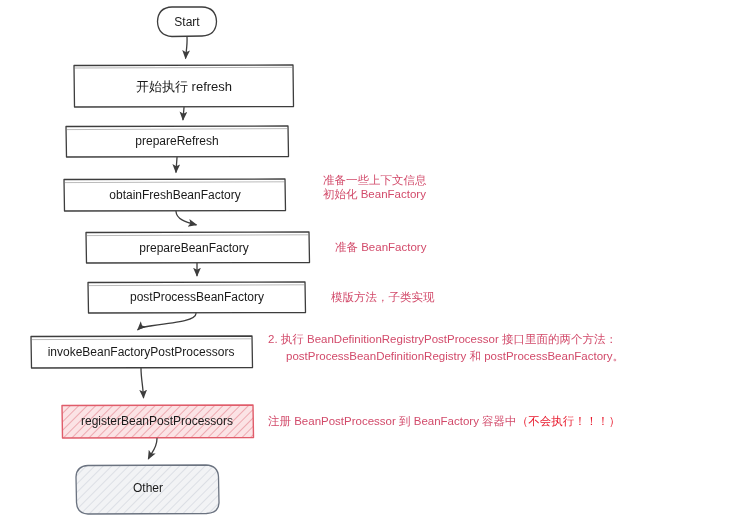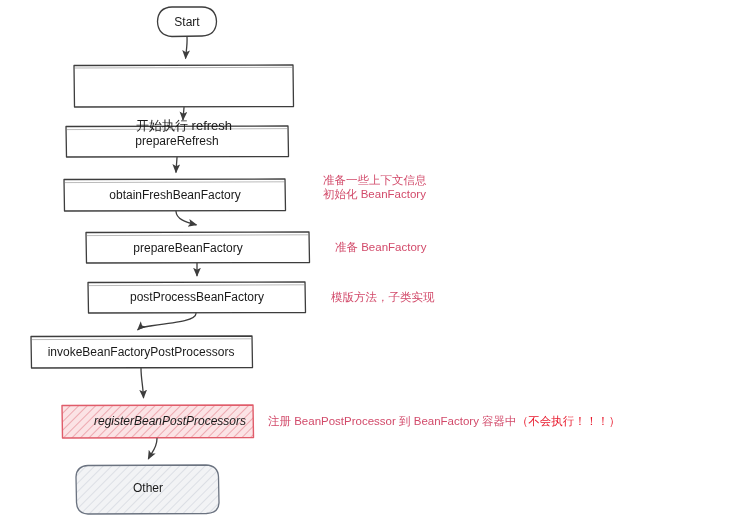--- a/index.html
+++ b/index.html
@@ -25,21 +25,20 @@
     font-family: "Liberation Sans", sans-serif;
     font-size: 12px;
     color: #1a1a1a;
     text-align: center;
     white-space: nowrap;
     transform: translate(-50%, -50%);
     pointer-events: none;
   }
   .node-label.cjk {
     font-size: 12px;
-    margin-top: 39px;
   }
   .note {
     position: absolute;
     font-family: "Liberation Sans", sans-serif;
     font-size: 11.5px;
     color: #d24a6a;
     white-space: nowrap;
   }
   .note-block {
     position: absolute;
@@ -122,29 +121,31 @@
     <path d="M196,313.5 C196,320 180,322 150,326 C142,327 139.5,328 138,329.5" marker-end="url(#arrow)"></path>
     <path d="M141,368.5 C141,378 143,386 143.5,397.5" marker-end="url(#arrow)"></path>
     <path d="M157,438.5 C157,448 152,452 148.5,458.5" marker-end="url(#arrow)"></path>
   </g>
 </svg>
 
 <div class="node-label" style="left:187px; top:22px;">Start</div>
 <div class="node-label cjk" style="left:184px; top:87px; font-size:13px;">开始执行 refresh</div>
 <div class="node-label" style="left:177px; top:141px;">prepareRefresh</div>
 <div class="node-label" style="left:175px; top:195px;">obtainFreshBeanFactory</div>
-<div class="node-label" style="left:188px; top:248px;">prepareBeanFactory</div>
+<div class="node-label" style="left:194px; top:248px;">prepareBeanFactory</div>
 <div class="node-label" style="left:197px; top:297px;">postProcessBeanFactory</div>
 <div class="node-label" style="left:141px; top:352px;">invokeBeanFactoryPostProcessors</div>
-<div class="node-label" style="left:170px; top:421px;font-style:italic;">registerBeanPostProcessors</div>
+<div class="node-label" style="left:157px; top:421px;">registerBeanPostProcessors</div>
 <div class="node-label" style="left:148px; top:488px;">Other</div>
 
 <div class="note" style="left:323px; top:133px;margin-top:40px;">准备一些上下文信息</div>
 <div class="note" style="left:323px; top:187px;">初始化 BeanFactory</div>
 <div class="note" style="left:335px; top:240px;">准备 BeanFactory</div>
 <div class="note" style="left:331px; top:290px;text-align:right;">模版方法，子类实现</div>
 
 <div class="note-block" style="left:268px; top:331px;">
+  <div>2. 执行 BeanDefinitionRegistryPostProcessor 接口里面的两个方法：</div>
+  <div style="padding-left:18px;">postProcessBeanDefinitionRegistry 和 postProcessBeanFactory。</div>
 </div>
 
 <div class="note" style="left:268px; top:414px;">
   <span>注册 BeanPostProcessor 到 BeanFactory 容器中</span><span class="warn">（不会执行！！！）</span>
 </div>
 
 </body></html>

